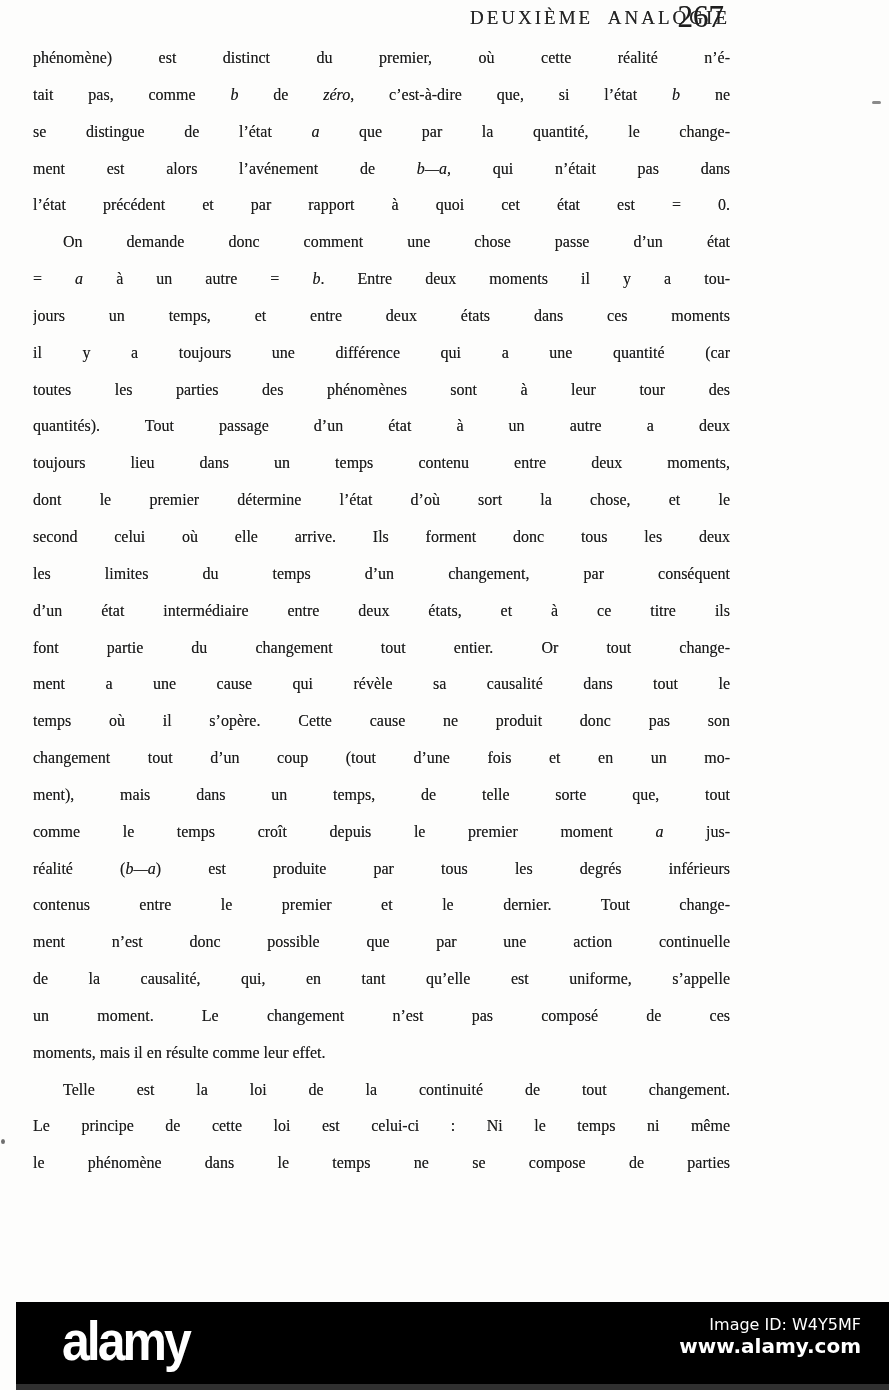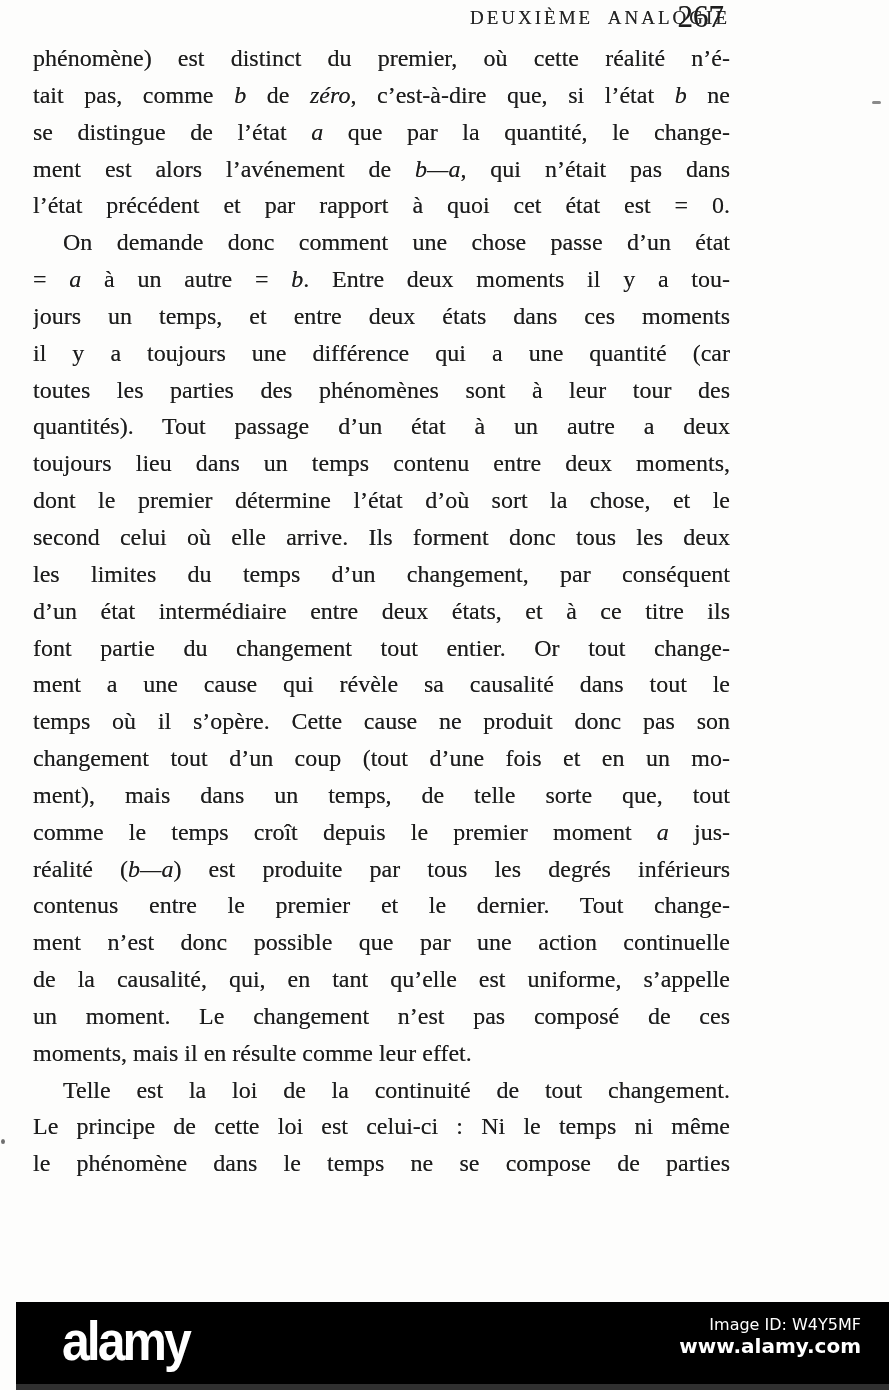--- a/index.html
+++ b/index.html
@@ -36,21 +36,21 @@
   }
   
   .text-block {
     position: absolute;
     top: 40px; left: 33px; width: 697px;
     color: #1c1c1c;
   }
   .line {
     height: 36.85px;
     line-height: 36.85px;
-    font-size: 24px;
+    font-size: 16px;
     text-align: justify;
     text-align-last: justify;
     overflow: hidden;
     white-space: normal;
     text-shadow: 0 0 0.6px rgba(10,10,10,.55);
   }
   .line.indent { text-indent: 30px; }
   .line.no-just { text-align-last: left; }
   .line i { font-style: italic; }
   

